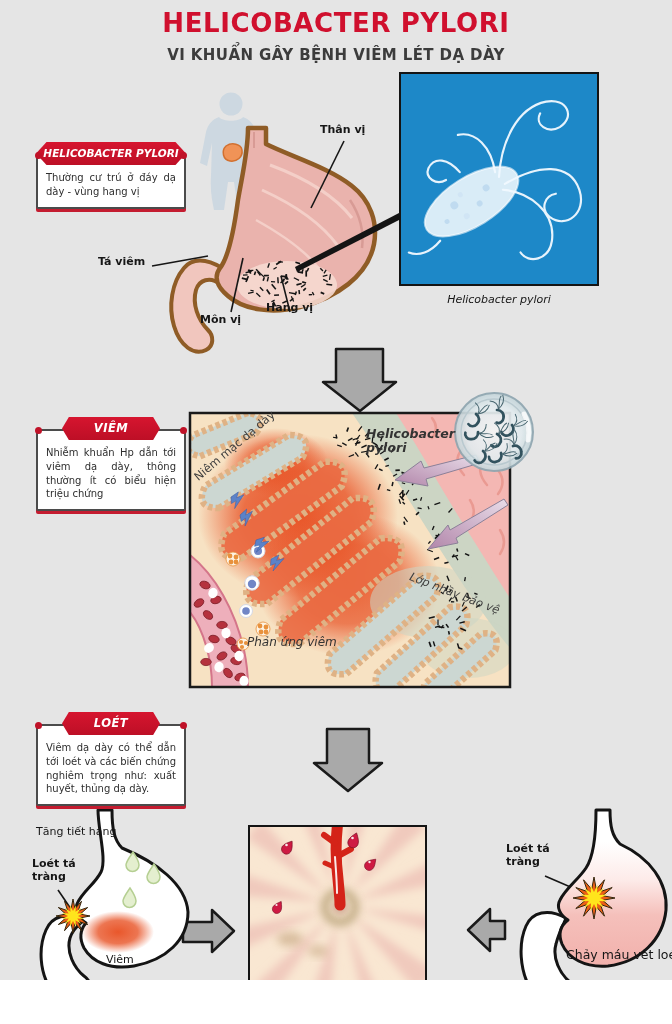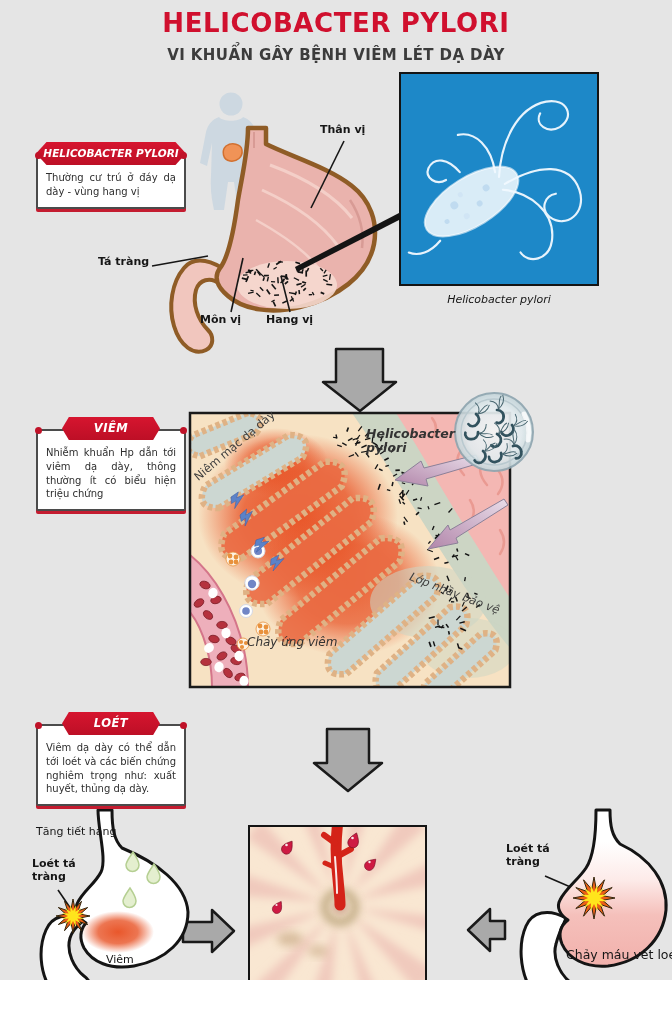--- a/index.html
+++ b/index.html
@@ -529,28 +529,28 @@
       <g fill="#ffffff" opacity=".9">
         <circle cx="36.5" cy="18" r="1.3"></circle>
           <circle cx="102.5" cy="11" r="1.3"></circle>
         <circle cx="119.5" cy="35" r="1.2"></circle>
           <circle cx="26.5" cy="78" r="1.1"></circle>
       </g>
     </svg>
   </div>
 
   <div class="lbl b" style="left:320px;top:124px">Thân vị</div>
-  <div class="lbl b" style="left:98px;top:256px">Tá tràng</div>
+  <div class="lbl b" style="left:98px;top:256px">Tá viêm</div>
   <div class="lbl b" style="left:200px;top:314px">Môn vị</div>
-  <div class="lbl b" style="left:266px;top:314px">Hang vị</div>
+  <div class="lbl b" style="left:266px;top:302px">Hang vị</div>
 
   <div class="lbl" style="left:196px;top:472px;font-size:11.5px;color:#3f3f3f;transform:rotate(-40deg);transform-origin:left center">Niêm mạc dạ dày</div>
   <div class="lbl it b wrap" style="left:366px;top:427px;width:88px;font-size:12.5px;color:#333;font-weight:600">Helicobacter pylori</div>
   <div class="lbl it" style="left:410px;top:570px;font-size:11.5px;color:#3f3f3f;transform:rotate(21deg);transform-origin:left center">Lớp nhầy bảo vệ</div>
-  <div class="lbl it" style="left:247px;top:636px;font-size:12px;color:#333">Chảy ứng viêm</div>
+  <div class="lbl it" style="left:247px;top:636px;font-size:12px;color:#333">Phản ứng viêm</div>
 
   <div class="lbl" style="left:36px;top:826px">Tăng tiết hang</div>
   <div class="lbl b wrap" style="left:32px;top:858px;width:58px">Loét tá tràng</div>
   <div class="lbl" style="left:106px;top:954px">Viêm</div>
   <div class="lbl b ctr" style="left:246px;top:991px;width:184px;font-size:13.5px">Chảy máu vết loét</div>
   <div class="lbl b wrap" style="left:506px;top:843px;width:64px">Loét tá tràng</div>
   <div class="lbl" style="left:566px;top:948px;font-size:12.5px">Chảy máu vết loét</div>
 
 </div>
 

